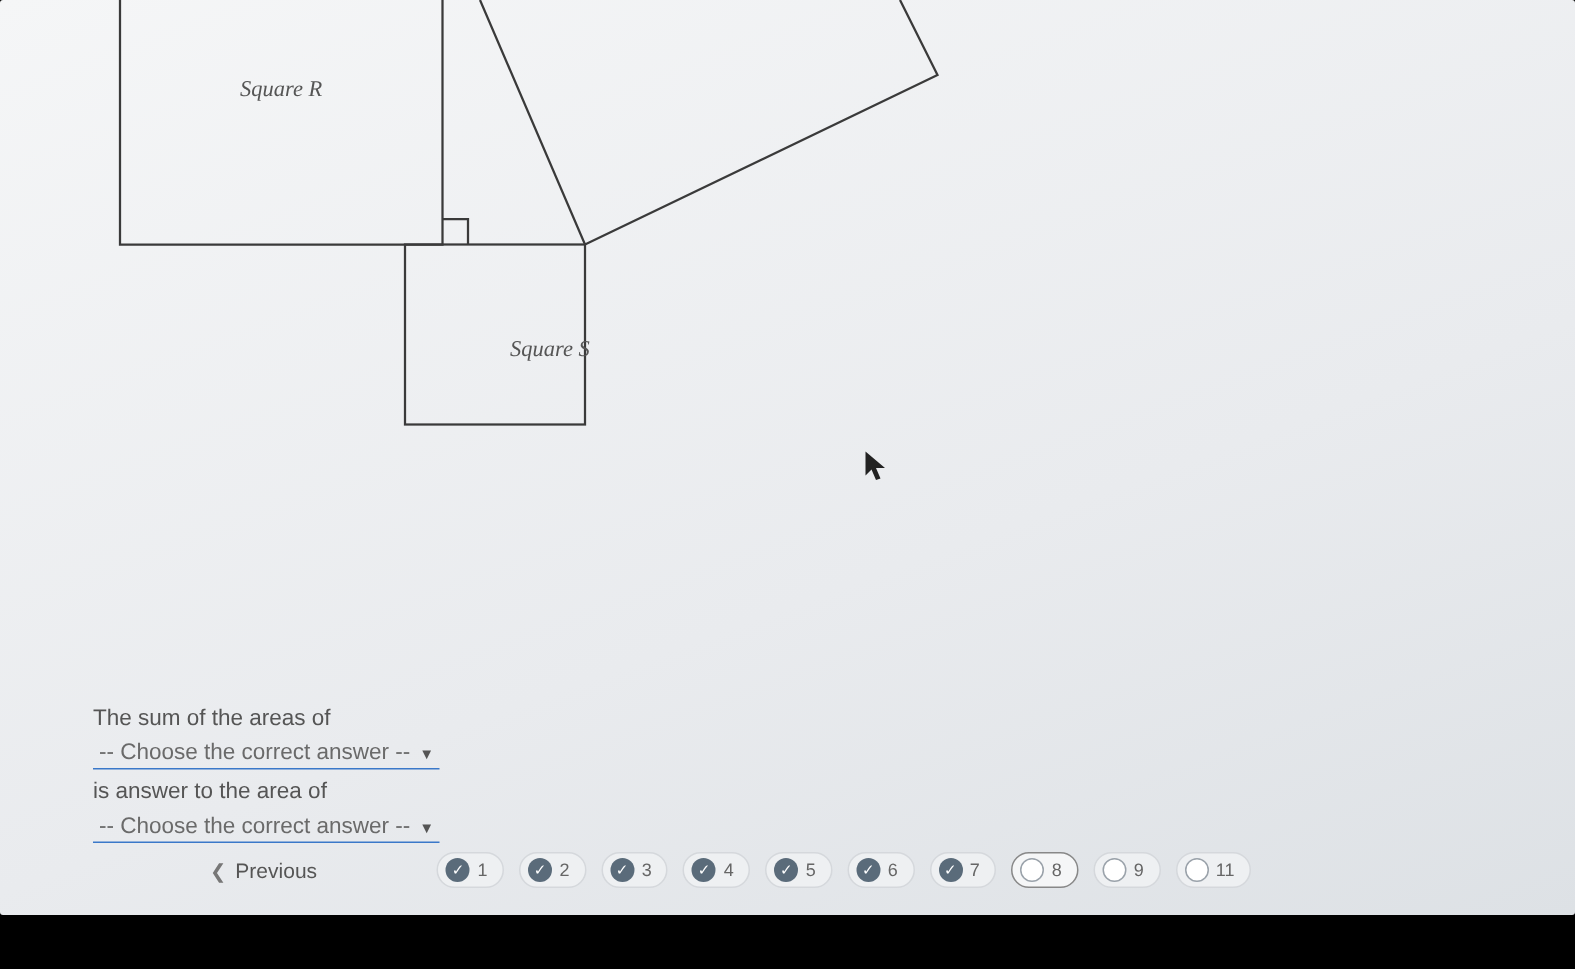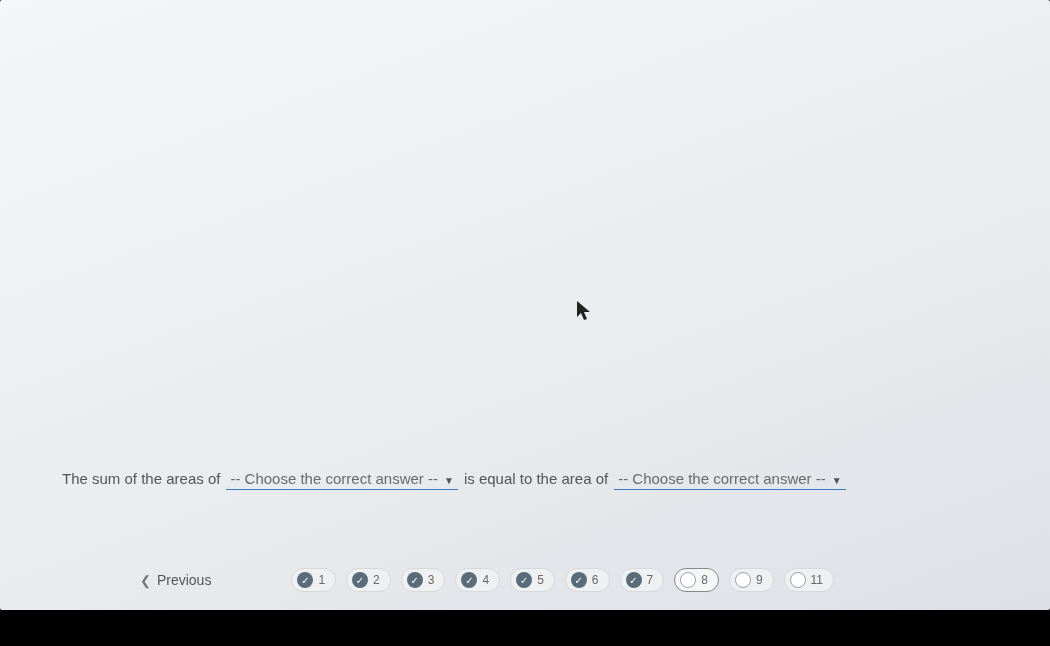--- a/index.html
+++ b/index.html
@@ -47,20 +47,21 @@
   .sentence {
     position: absolute;
     left: 62px;
     top: 470px;
     color: #555;
     font-size: 15px;
     display: flex;
     align-items: baseline;
     gap: 6px;
     flex-wrap: nowrap;
+    flex-direction: column;
   }
   .dropdown {
     display: inline-flex;
     align-items: baseline;
     gap: 6px;
     border-bottom: 1px solid #3a78c9;
     padding: 0 4px 2px 4px;
     color: #6a6a6a;
     cursor: pointer;
   }
@@ -124,29 +125,45 @@
     width: 16px;
     height: 22px;
     pointer-events: none;
   }
 </style>
 </head>
 <body>
 
 <div class="page">
 
+  <div class="diagram">
+    <svg viewBox="0 0 650 320">
+      <g stroke="#3a3a3a" stroke-width="1.5" fill="none">
+
+        <polyline points="20,0 20,163 235,163 235,0"></polyline>
+
+        <rect x="210" y="163" width="120" height="120"></rect>
+
+        <polyline points="235,146 252,146 252,163"></polyline>
+
+        <polyline points="260,0 330,163 565,50 540,0"></polyline>
+      </g>
+    </svg>
+    <div class="square-label label-r">Square R</div>
+    <div class="square-label label-s">Square S</div>
+  </div>
 
 
   <div class="sentence">
     <span>The sum of the areas of</span>
     <span class="dropdown">
       <span>-- Choose the correct answer --</span>
       <span class="caret">▼</span>
     </span>
-    <span>is equal to the area of</span>
+    <span>is answer to the area of</span>
     <span class="dropdown">
       <span>-- Choose the correct answer --</span>
       <span class="caret">▼</span>
     </span>
   </div>
 
   <div class="nav">
     <span class="prev-btn">
       <span class="chev">❮</span>
       <span>Previous</span>

